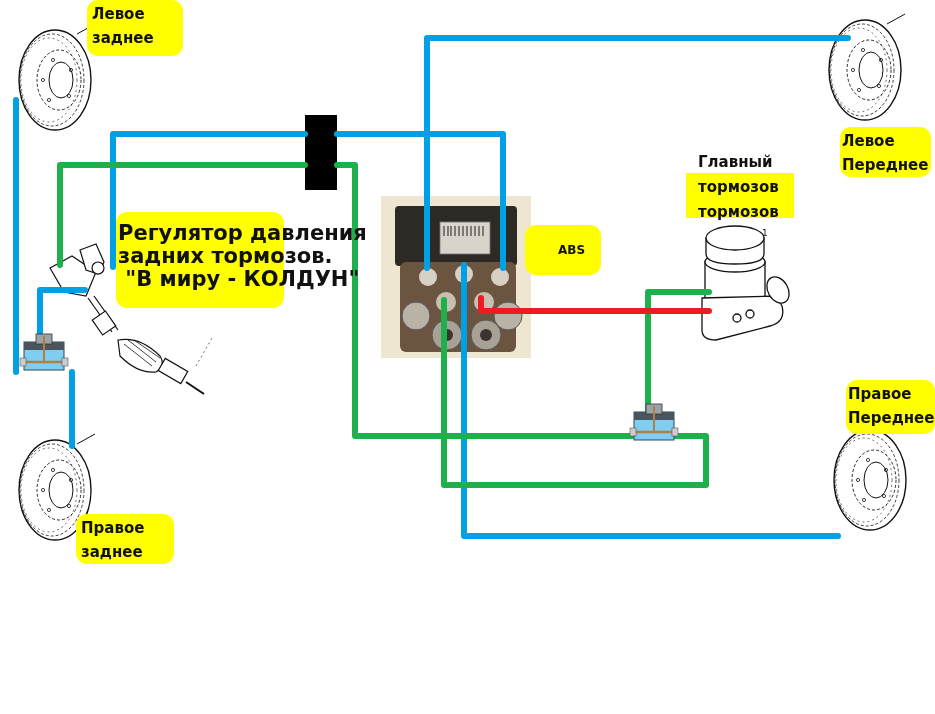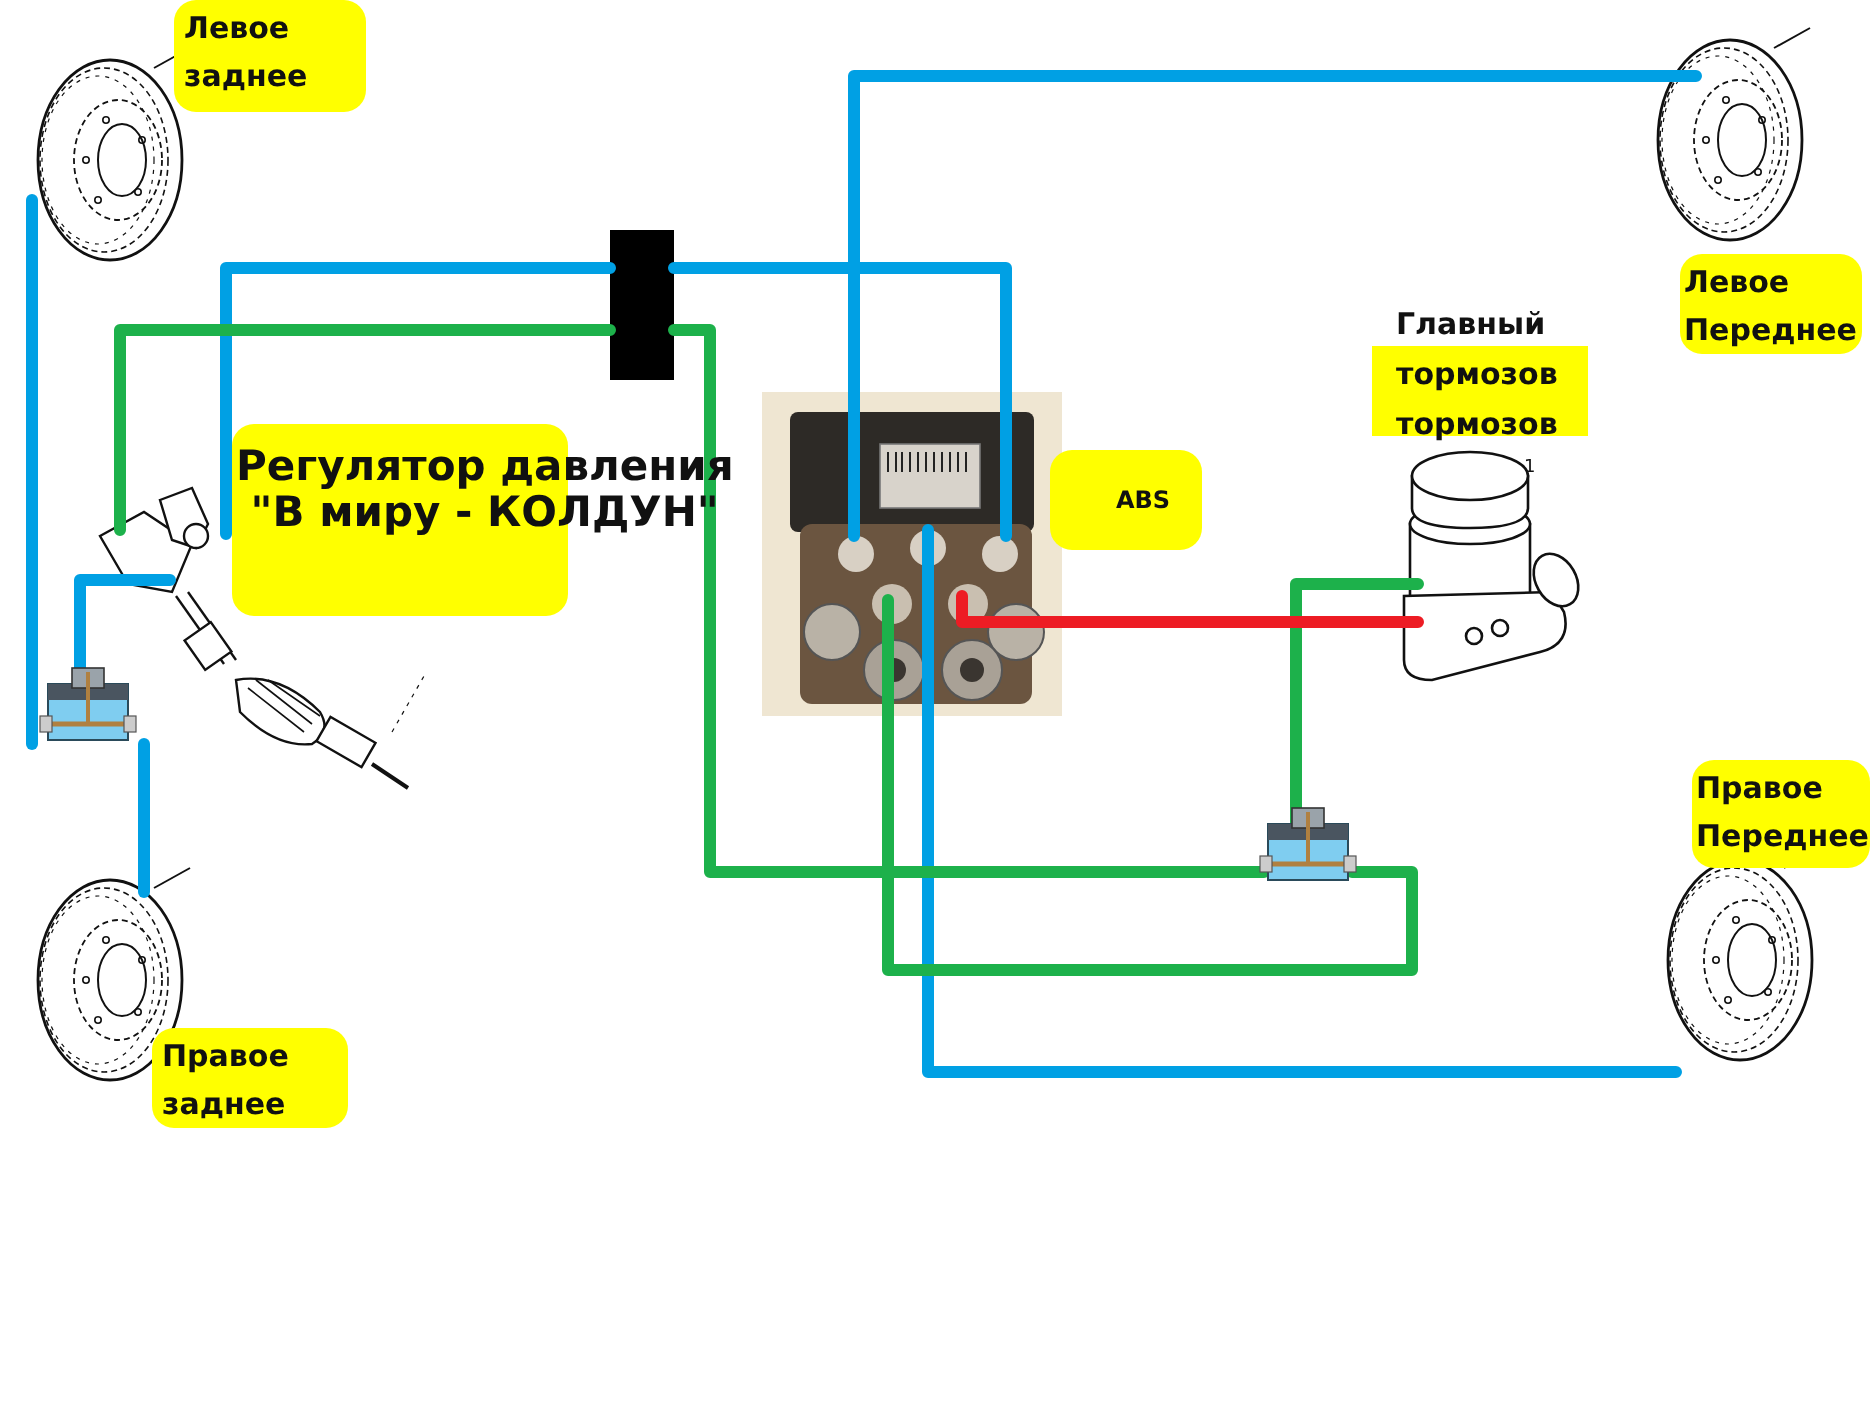--- a/index.html
+++ b/index.html
@@ -151,20 +151,21 @@
   <span>Переднее</span>
 </div>
 
 <div class="label" style="left:846px; top:380px; width:89px; height:54px; padding-left:2px;">
   <span>Правое</span>
   <span>Переднее</span>
 </div>
 
 <div class="label" style="left:116px; top:212px; width:168px; height:96px; padding:10px 2px; font-size:21px; line-height:23px;">
   <span>Регулятор давления</span>
+  <span>задних тормозов.</span>
   <span style="white-space:pre;"> "В миру - КОЛДУН"</span>
 </div>
 
 <div class="label" style="left:525px; top:225px; width:76px; height:50px; padding:13px 0 0 33px; font-size:12px;">
   <span>ABS</span>
 </div>
 
 <div style="position:absolute; left:686px; top:173px; width:108px; height:45px; background:#ffff00;"></div>
 <div class="label" style="left:694px; top:150px; width:100px; height:70px; background:transparent; padding:0 4px; line-height:25px;">
   <span>Главный</span>

